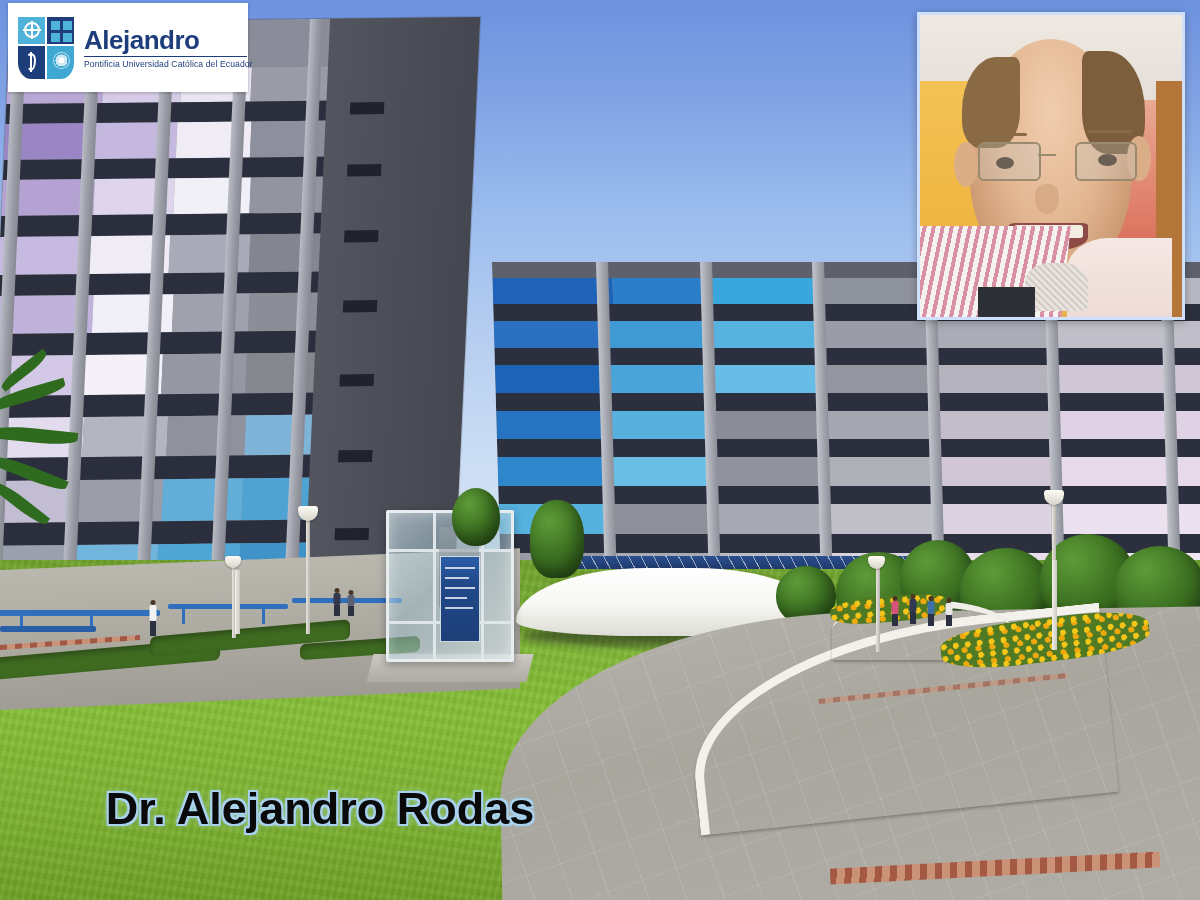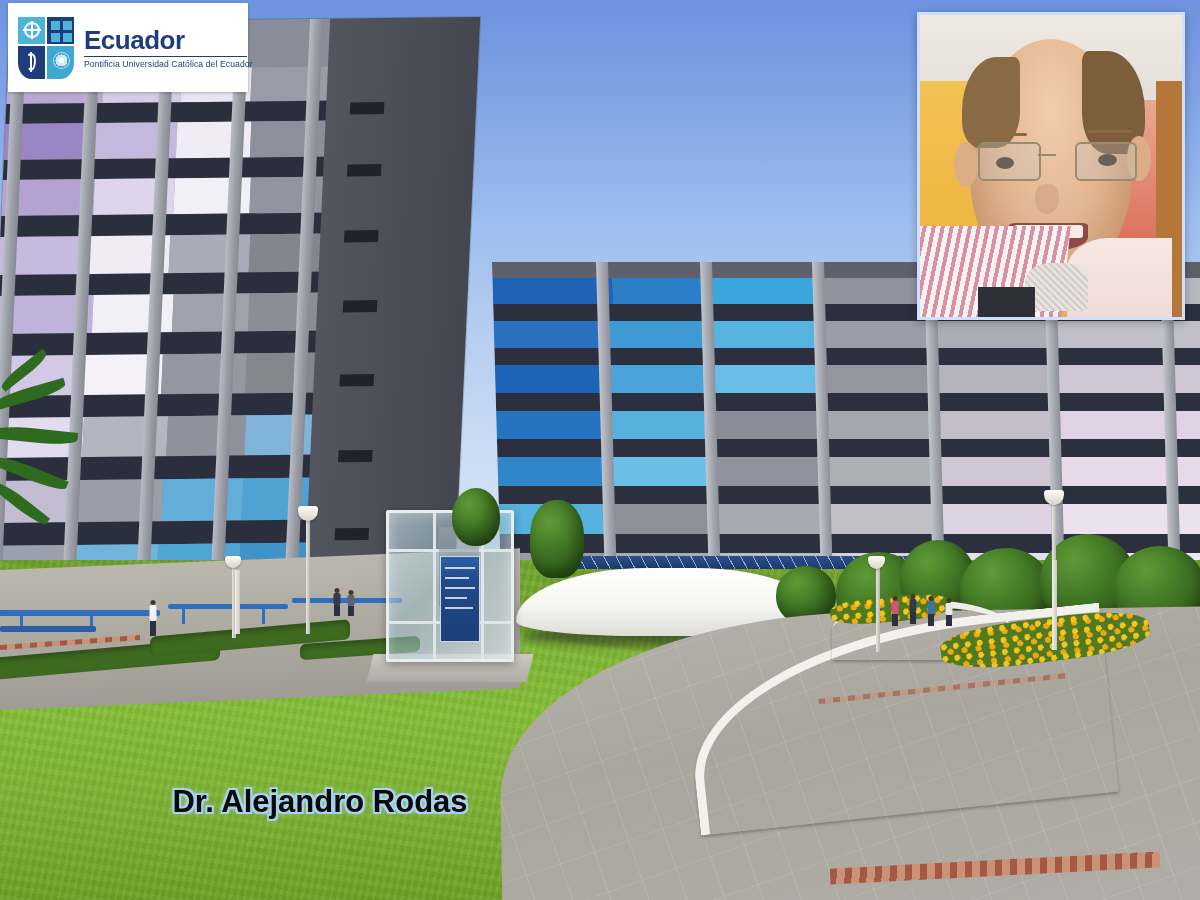--- a/index.html
+++ b/index.html
@@ -311,21 +311,21 @@
   .p-collar {
     position:absolute; left:40%; bottom:2%; width:24%; height:16%;
     background:#e9e3de; border-radius:40% 40% 10% 10%;
     background-image:repeating-linear-gradient(45deg, rgba(180,170,165,.4) 0 2px, transparent 2px 5px);
   }
   .p-dark { position:absolute; left:22%; bottom:0; width:22%; height:10%; background:#2e3038; }
 
   
   .name-text {
     position:absolute; left:0; top:786px; width:640px; text-align:center;
-    color:#0a0a0a; font-weight:bold; font-size:31px; line-height:1;
+    color:#0a0a0a; font-weight:bold; font-size:45px; line-height:1;
     text-shadow:
       -2px -2px 0 #a9d2ee, 2px -2px 0 #a9d2ee,
       -2px 2px 0 #a9d2ee, 2px 2px 0 #a9d2ee,
       0 0 7px rgba(169,210,238,.95);
   }
 </style>
 </head>
 <body>
 
 <div class="slide">
@@ -651,21 +651,21 @@
         <div class="cross-sq" style="left:4px;top:16px;"></div>
         <div class="cross-sq" style="left:16px;top:16px;"></div>
       </div>
       <div class="q q3"></div>
       <div class="q q4"></div>
       <div class="rod"></div>
       <div class="snake"></div>
       <div class="sun"></div>
     </div>
     <div class="logo-text">
-      <div class="logo-l1">Ecuador</div>
+      <div class="logo-l1">Alejandro</div>
       <div class="logo-rule"></div>
       <div class="logo-sub">Pontificia Universidad Católica del Ecuador</div>
     </div>
   </div>
 
 
   <div class="portrait">
     <div class="p-bg-top"></div>
     <div class="p-bg-yellow"></div>
     <div class="p-bg-right"></div>

